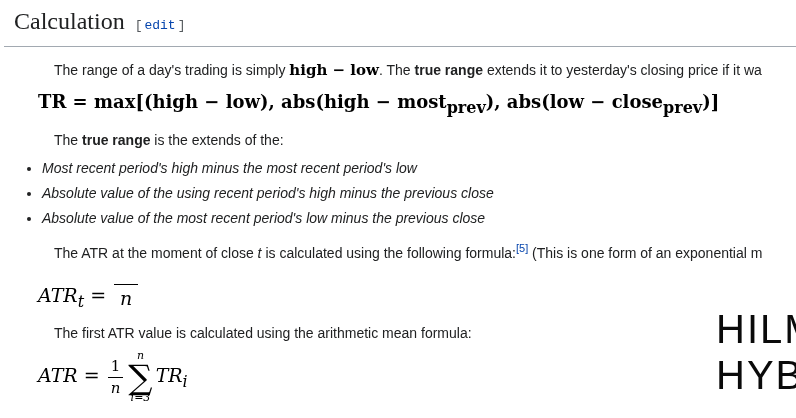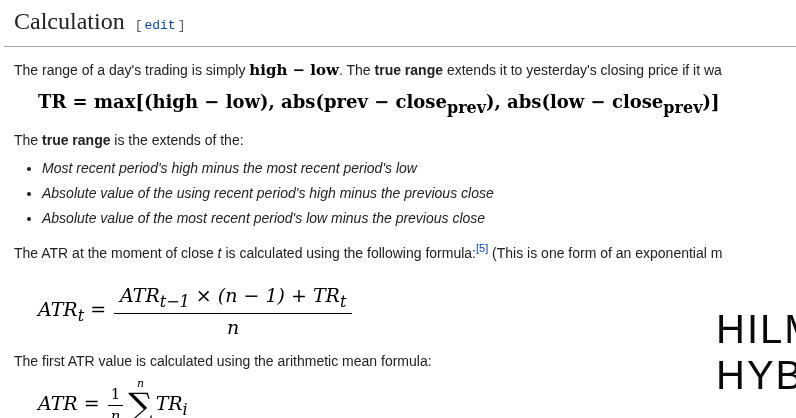--- a/index.html
+++ b/index.html
@@ -13,21 +13,21 @@
   h2.section-heading {
     font-family:"Liberation Serif","DejaVu Serif",serif;
     font-weight:normal; font-size:24px; line-height:30px;
     margin-left:-10px; padding:2px 0 5px 10px;
     border-bottom:1px solid #a2a9b1;
     display:flex; align-items:baseline; gap:10px;
   }
   .editsection { font-family:Liberation Mono, monospace; font-size:13px; color:#54595d; }
   .editsection a { color:#0645ad; text-decoration:none; cursor:pointer; padding:0 2px; }
   
-  p.wp { margin-top:12px; line-height:22px; white-space:nowrap; }
+  p.wp { margin-top:12px; line-height:22px; white-space:nowrap;margin-left:40px; }
   p.wp b { font-weight:bold; }
   .inline-math {
     font-family:"DejaVu Serif","Liberation Serif",serif;
     font-weight:bold; font-size:15px; color:#000;
   }
   .ital { font-style:italic; }
   sup.reference { font-size:11px; line-height:1; vertical-align:super; }
   sup.reference a { color:#0645ad; text-decoration:none; cursor:pointer; }
   
   .math-block {
@@ -63,34 +63,34 @@
 </head>
 <body>
 
 <h2 class="section-heading">
   <span>Calculation</span>
   <span class="editsection"><span>[</span><a>edit</a><span>]</span></span>
 </h2>
 
 <p class="wp"><span>The range of a day's trading is simply </span><span class="inline-math">high − low</span><span>. The </span><b>true range</b><span> extends it to yesterday's closing price if it wa</span></p>
 
-<div class="math-block math-bold"><span>TR = max[(high − low), abs(prev − close</span><sub>prev</sub><span>), abs(low − close</span><sub>prev</sub><span>)]</span></div>
+<div class="math-block math-bold"><span>TR = max[(high − low), abs(high − most</span><sub>prev</sub><span>), abs(low − close</span><sub>prev</sub><span>)]</span></div>
 
 <p class="wp"><span>The </span><b>true range</b><span> is the extends of the:</span></p>
 
 <ul class="criteria">
   <li>Most recent period's high minus the most recent period's low</li>
   <li>Absolute value of the using recent period's high minus the previous close</li>
   <li>Absolute value of the most recent period's low minus the previous close</li>
 </ul>
 
 <p class="wp" style="margin-top:14px"><span>The ATR at the moment of close </span><span class="ital">t</span><span> is calculated using the following formula:</span><sup class="reference"><a>[5]</a></sup><span> (This is one form of an exponential m</span></p>
 
 <div class="math-block math-italic atr-formula">
-  <span>ATR</span><sub>t</sub><span> = </span><span class="frac"><span class="num"><span>ATR</span><sub>t−1</sub><span> × (n − 1) + TR</span><sub>t</sub></span><span class="den">n</span></span>
+  <span>ATR</span><sub>t</sub><span> = </span><span class="frac"><span class="den">n</span></span>
 </div>
 
 <p class="wp">The first ATR value is calculated using the arithmetic mean formula:</p>
 
 <div class="math-block math-italic mean-formula">
   <span>ATR</span><span> = </span><span class="frac smallfrac"><span class="num" style="font-style:normal">1</span><span class="den">n</span></span><span class="sum">
       <span class="bound">n</span>
       <span class="sigma">∑</span>
       <span class="bound">i=3</span>
     </span><span>TR</span><sub>i</sub>

